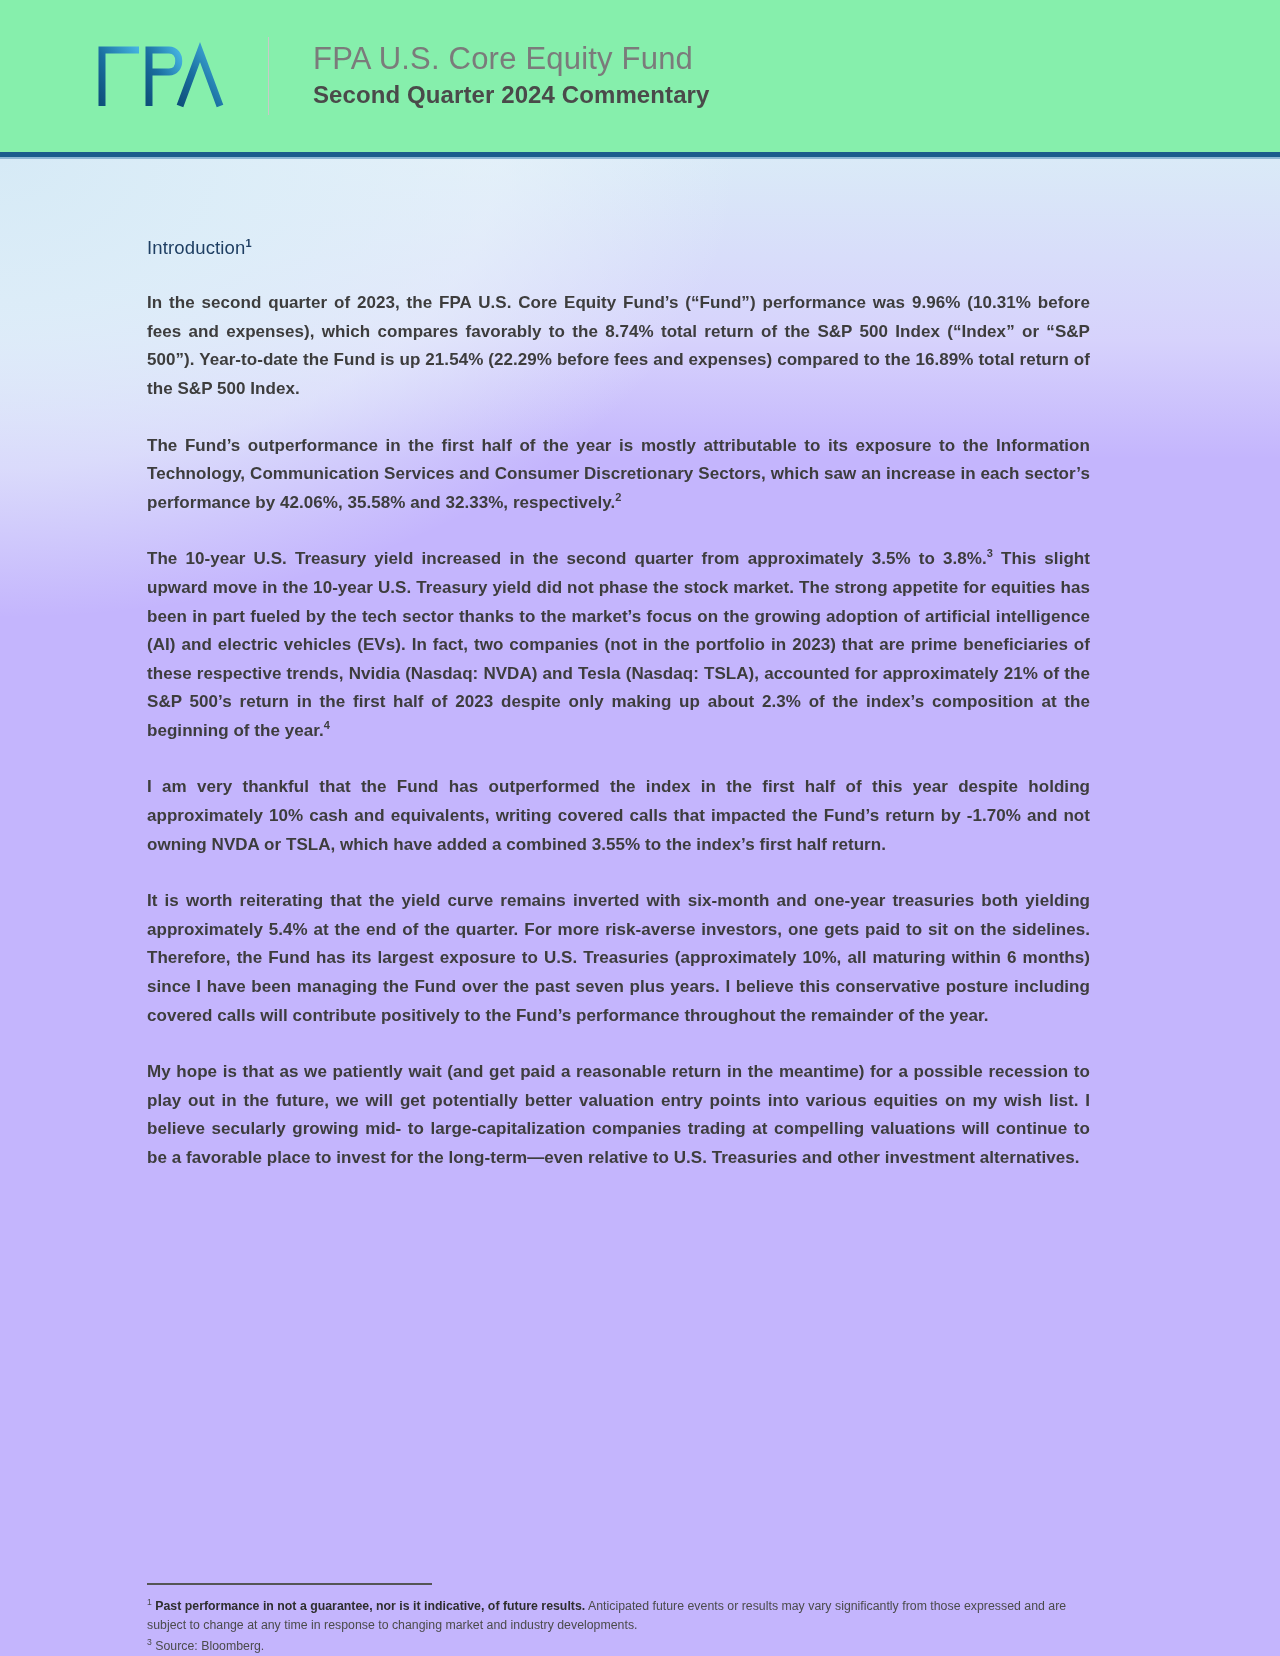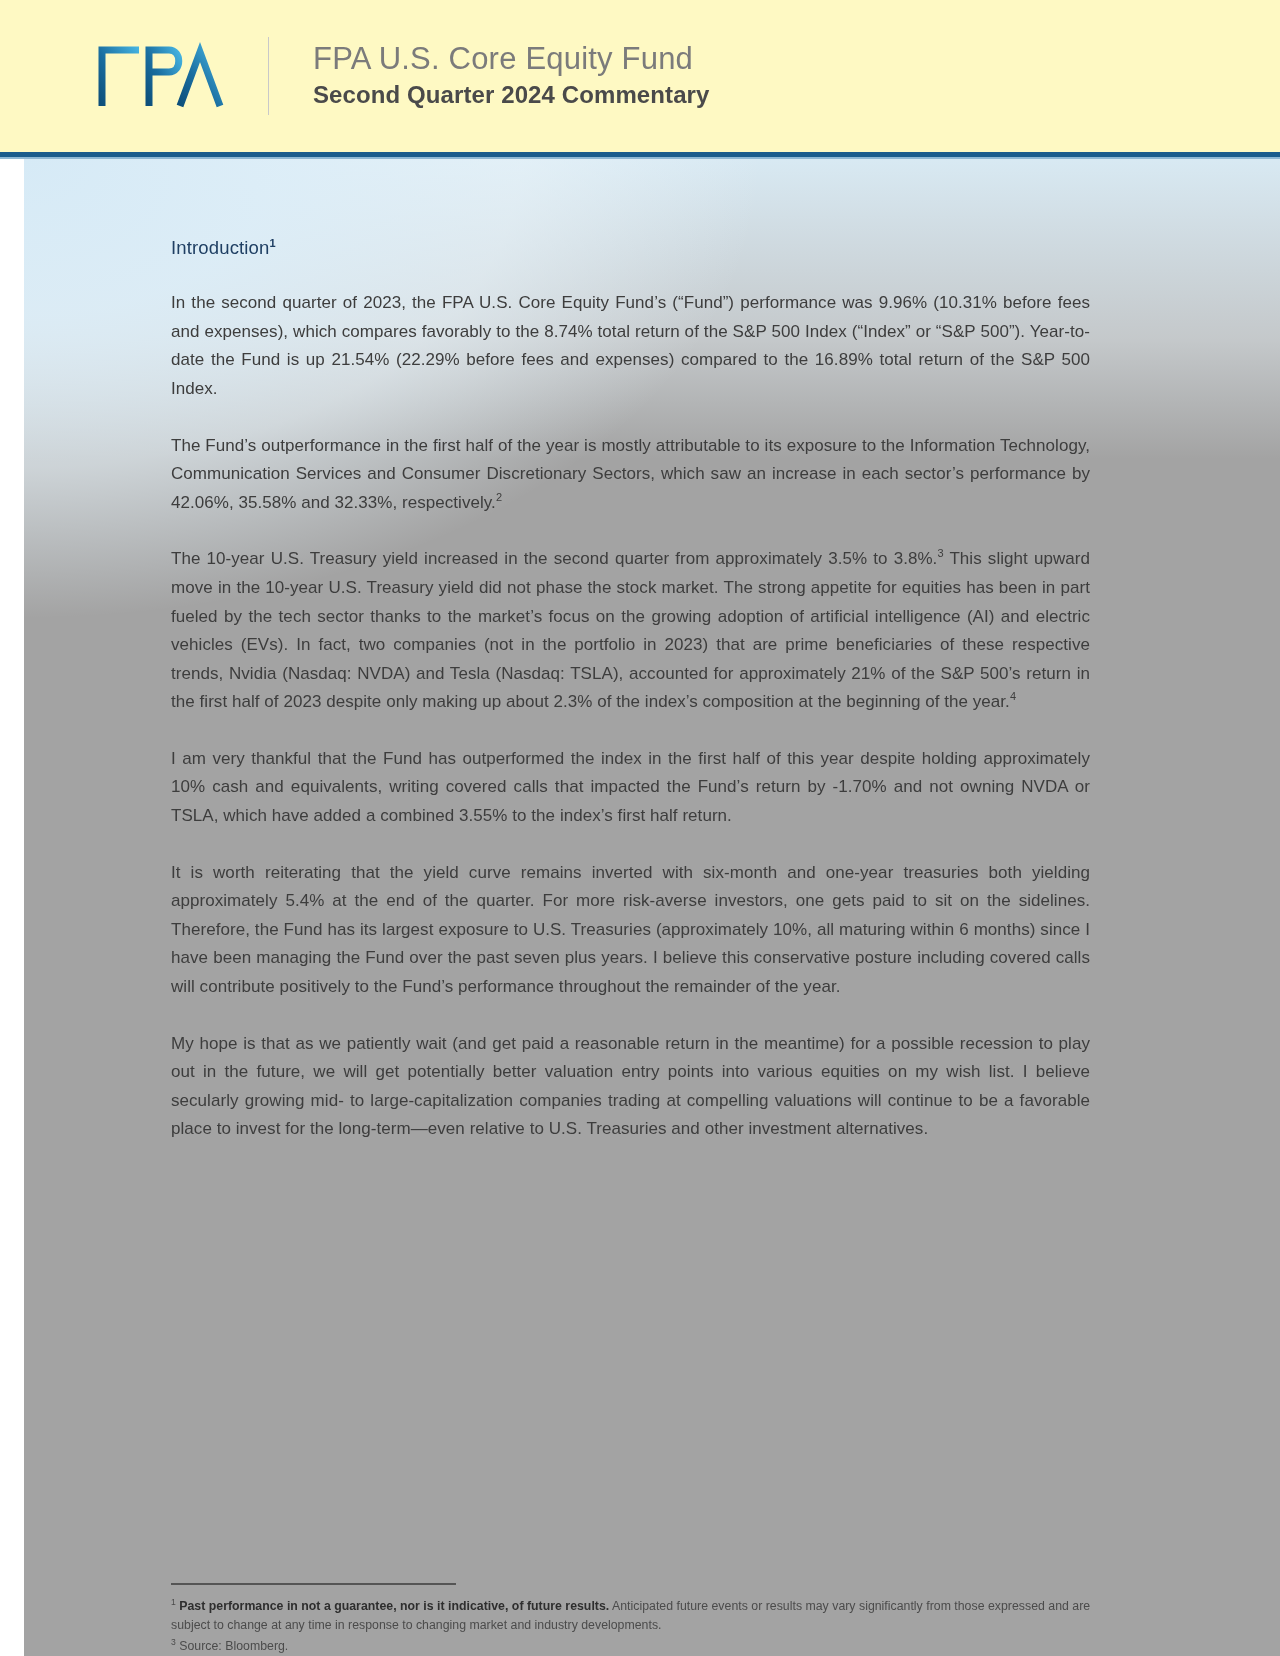--- a/index.html
+++ b/index.html
@@ -10,21 +10,21 @@
     background: #ffffff;
     font-family: "Liberation Sans", sans-serif;
     color: #3c3c3c;
     position: relative;
     overflow: hidden;
   }
 
   
   .header {
     height: 152px;
-    background: #fef9c3;
+    background: #86efac;
     display: flex;
     align-items: center;
     padding-left: 96px;
     position: relative;
   }
   .logo-block {
     display: flex;
     align-items: center;
     height: 86px;
   }
@@ -69,22 +69,21 @@
   .header-rule-thin {
     height: 2px;
     width: 100%;
     background: #8fb8d4;
   }
 
   
   .page-body {
     position: relative;
     min-height: 1497px;
-    background: #a3a3a3;
-    margin-left: 24px;
+    background: #c4b5fd;
   }
   .blue-wash {
     position: absolute;
     top: 0;
     left: 0;
     width: 900px;
     height: 620px;
     background: radial-gradient(ellipse 900px 560px at 0% 0%,
                  rgba(214,234,246,1) 0%,
                  rgba(221,238,248,0.92) 28%,
@@ -118,21 +117,21 @@
   .section-heading sup { font-size: 11px; font-weight: bold; }
 
   p.para {
     font-size: 17px;
     line-height: 28.6px;
     color: #3d3d3d;
     text-align: justify;
     margin: 0;
     padding-top: 28px;
     letter-spacing: 0.05px;
-    font-weight: 400;
+    font-weight: 700;
   }
   p.para:first-of-type { padding-top: 30px; }
   p.para sup { font-size: 11px; line-height: 0; vertical-align: super; }
 
   
   .footnotes {
     position: absolute;
     left: 147px;
     right: 186px;
     top: 1424px;

